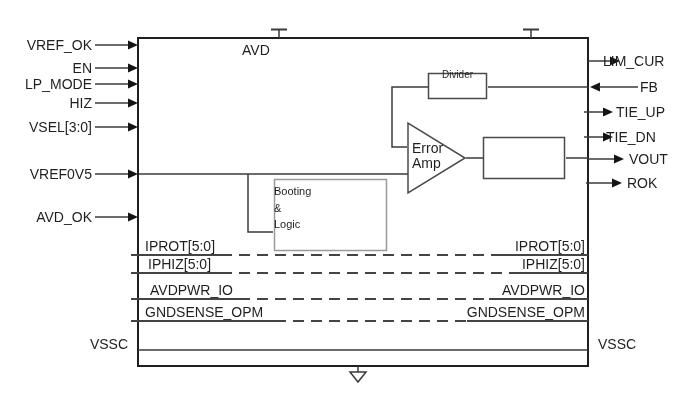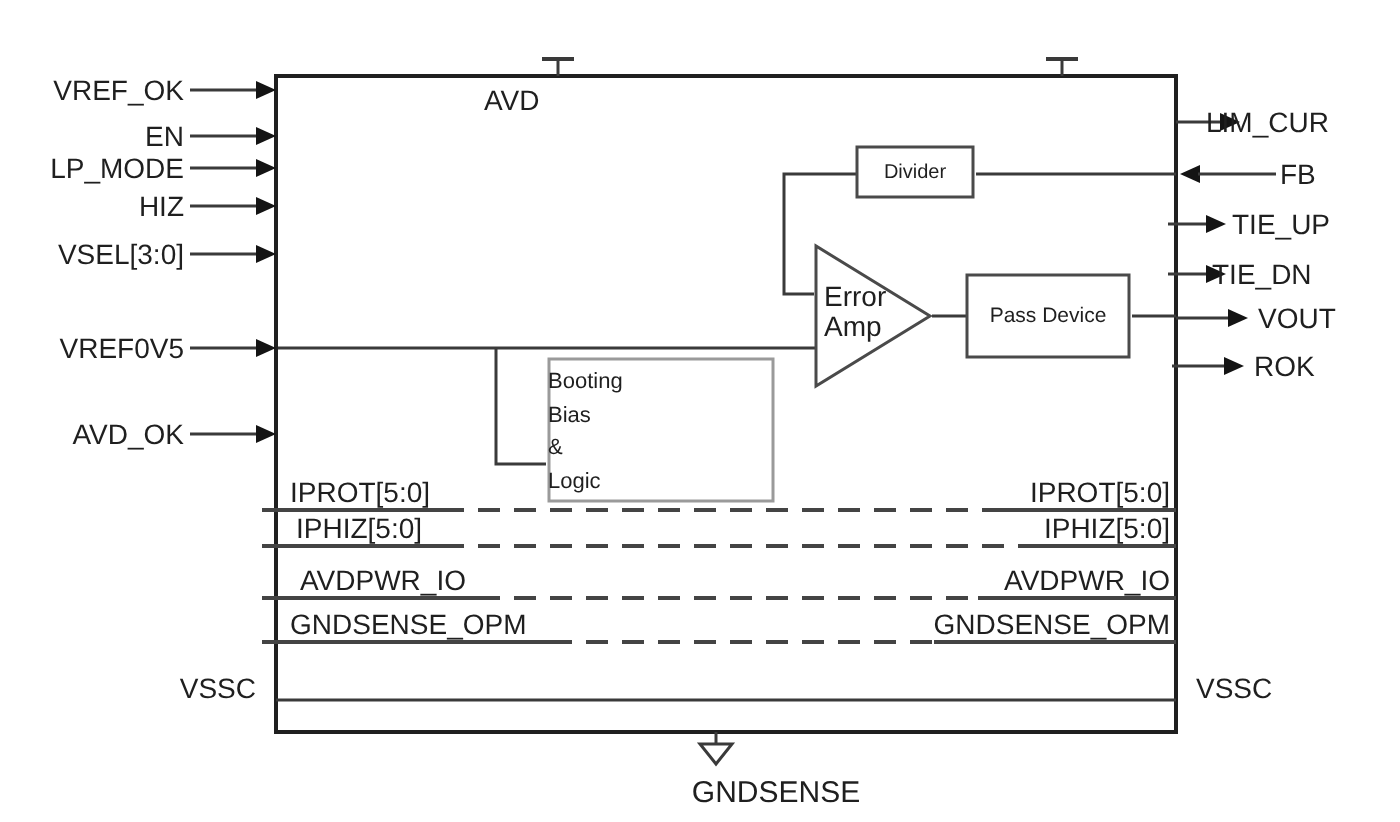--- a/index.html
+++ b/index.html
@@ -113,41 +113,38 @@
   <div class="lbl pin-left" style="top:165px">VREF0V5</div>
   <div class="lbl pin-left" style="top:208px">AVD_OK</div>
 
   <div class="lbl" style="top:52px;left:603px">LIM_CUR</div>
   <div class="lbl" style="top:78px;left:640px">FB</div>
   <div class="lbl" style="top:103px;left:616px">TIE_UP</div>
   <div class="lbl" style="top:128px;left:606px">TIE_DN</div>
   <div class="lbl" style="top:150px;left:629px">VOUT</div>
   <div class="lbl" style="top:174px;left:627px">ROK</div>
 
-  <div class="lbl" style="top:388px;left:318px;width:140px;text-align:center;font-size:15px">GNDSENSE</div>
 
   <div class="lbl bus-l" style="top:238px;left:145px">IPROT[5:0]</div>
   <div class="lbl bus-l" style="top:256px;left:148px">IPHIZ[5:0]</div>
   <div class="lbl bus-l" style="top:282px;left:150px">AVDPWR_IO</div>
   <div class="lbl bus-l" style="top:304px;left:145px">GNDSENSE_OPM</div>
 
   <div class="lbl bus-r" style="top:238px">IPROT[5:0]</div>
   <div class="lbl bus-r" style="top:256px">IPHIZ[5:0]</div>
   <div class="lbl bus-r" style="top:282px">AVDPWR_IO</div>
   <div class="lbl bus-r" style="top:304px">GNDSENSE_OPM</div>
 
   <div class="lbl" style="top:336px;right:572px;width:80px;text-align:right;height:16px;line-height:16px">VSSC</div>
   <div class="lbl" style="top:336px;left:598px;height:16px;line-height:16px">VSSC</div>
 
-  <div class="boxlbl" style="left:428px;top:73px;width:59px;height:26px;font-size:10px">Divider</div>
-  <div class="boxlbl" style="left:483px;top:137px;width:82px;height:42px;font-size:10.5px">Pass Device</div>
+  <div class="boxlbl" style="left:428px;top:61px;width:59px;height:26px;font-size:10px">Divider</div>
   <div style="position:absolute;left:412px;top:141px;width:50px;font-size:14px;line-height:15px">
     <div>Error</div>
     <div>Amp</div>
   </div>
   <div style="position:absolute;left:274px;top:183px;width:113px;font-size:11px;line-height:16.5px;text-align:left">
     <div>Booting</div>
-    <div>Bias</div>
     <div>&amp;</div>
     <div>Logic</div>
   </div>
 
 </div>
 
 </body></html>

